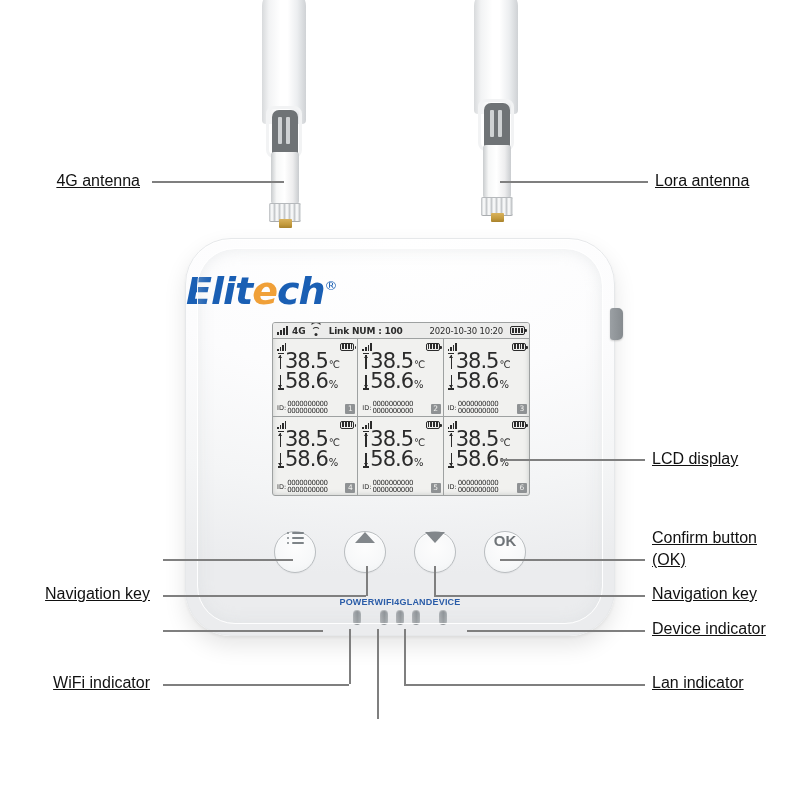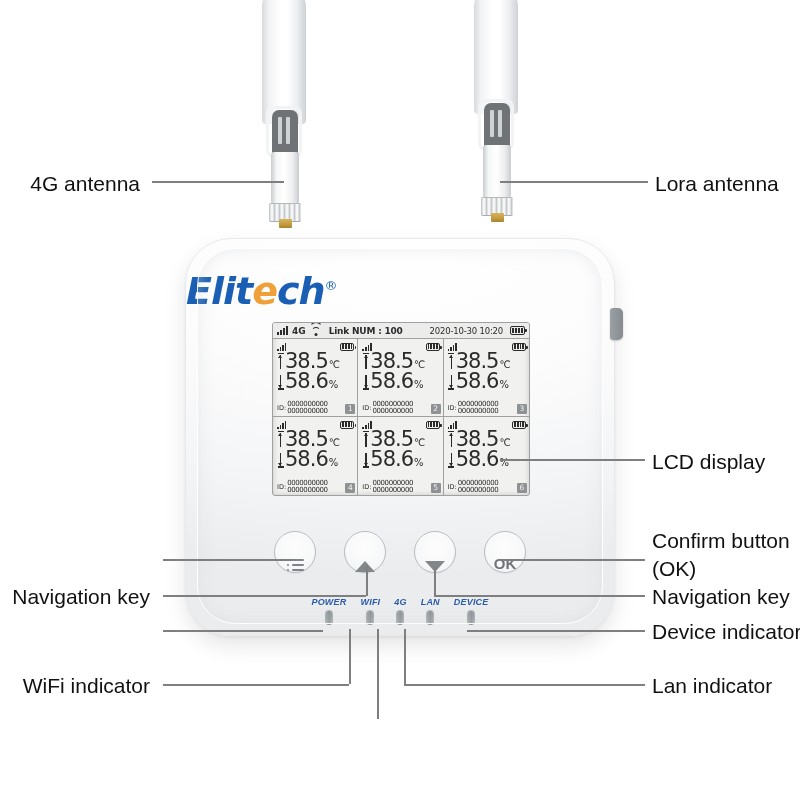--- a/index.html
+++ b/index.html
@@ -14,24 +14,25 @@
     position: relative;
     width: 800px;
     height: 800px;
     background: #ffffff;
     overflow: hidden;
   }
 
   
   .anno {
     position: absolute;
-    font-size: 21px;
+    font-size: 16px;
     color: #111111;
     white-space: pre-line;
     line-height: 1.35;
+    text-decoration: underline;
   }
   .anno.left  { text-align: right; }
   .anno.right { text-align: left; }
   .anno.center{ text-align: center; }
 
   .leader {
     position: absolute;
     background: #7f7f7f;
   }
   .leader.h { height: 1.5px; }
@@ -375,21 +376,21 @@
     align-items: center;
     gap: 28px;
   }
   .btn {
     width: 42px;
     height: 42px;
     border-radius: 50%;
     border: 1px solid #b9bdc0;
     background: radial-gradient(circle at 50% 38%, #fdfdfd 0%, #f7f8f9 60%, #eef0f1 100%);
     display: flex;
-    align-items: flex-end;
+    align-items: flex-start;
     justify-content: center;
     box-shadow: inset 0 1px 1px #ffffff, 0 1px 1px rgba(0,0,0,0.04);
     box-sizing: border-box;
   }
   .menu-ico { width: 17px; height: 13px; position: relative; }
   .menu-ico i {
     position: absolute;
     left: 5px;
     width: 12px;
     height: 2px;
@@ -425,22 +426,20 @@
   }
 
   
   #leds {
     position: absolute;
     left: 0; right: 0;
     top: 358px;
     display: flex;
     justify-content: center;
     align-items: flex-start;
-    gap: 14px;
-    font-style: italic;
   }
   .led-group {
     display: flex;
     flex-direction: column;
     align-items: center;
   }
   .led-label {
     font-size: 9px;
     font-weight: bold;
     color: #2a5ca8;

